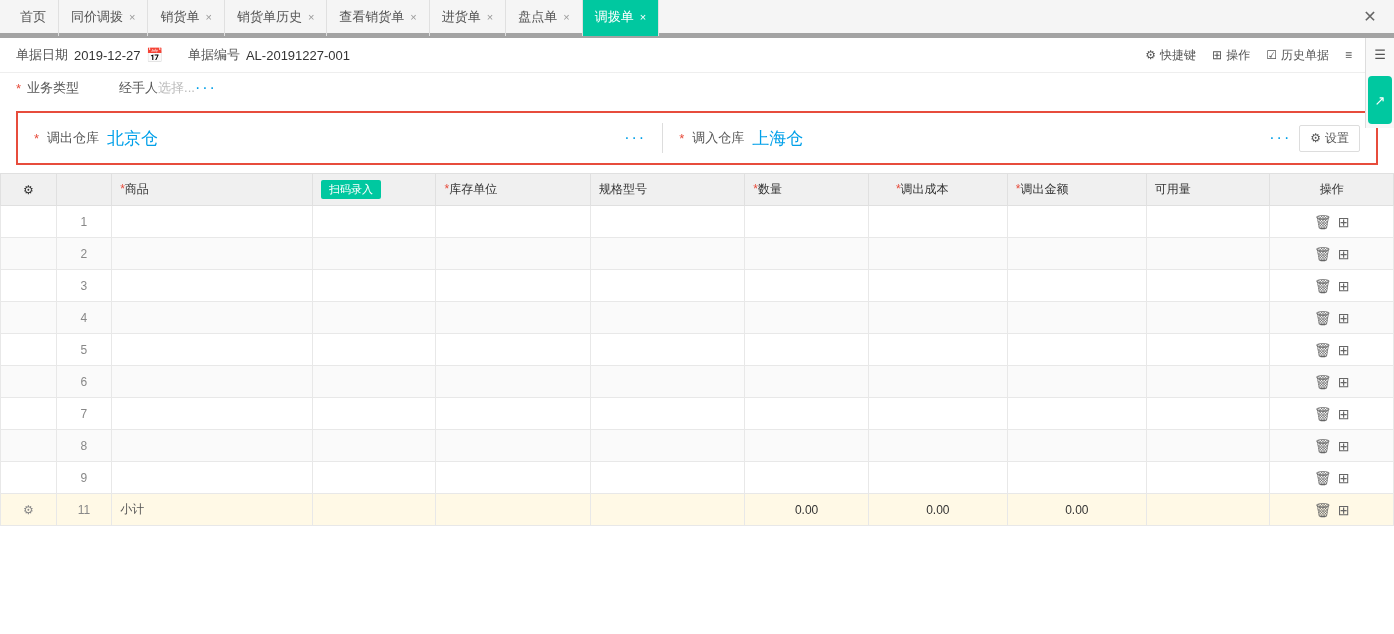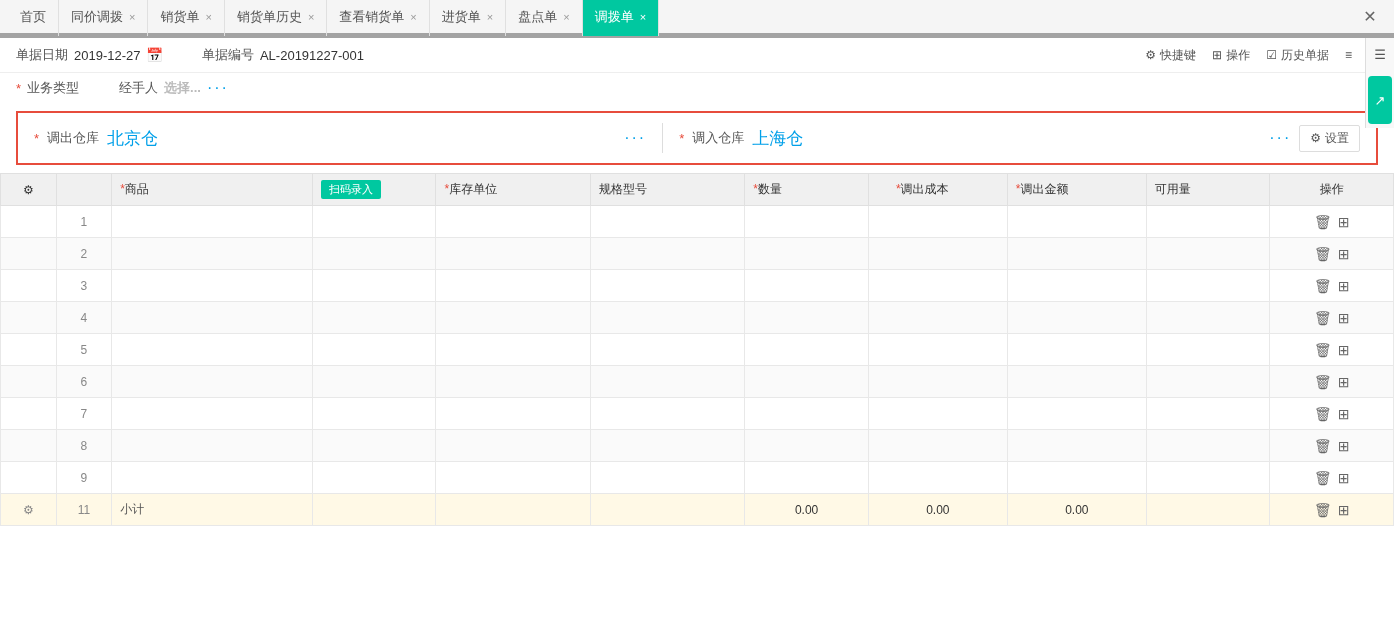--- a/index.html
+++ b/index.html
@@ -27,21 +27,21 @@
     .tab-spacer { flex: 1; }
     .window-close-btn {
       width: 32px; height: 32px; display: flex; align-items: center; justify-content: center;
       cursor: pointer; color: #666; font-size: 16px;
     }
 
     
     .form-header {
       display: flex; align-items: center;
       padding: 8px 16px; border-bottom: 1px solid #eee;
-      gap: 38px;
+      gap: 24px;
     }
     .field-group { display: flex; align-items: center; gap: 6px; }
     .field-label { color: #555; font-size: 13px; }
     .field-value { color: #333; font-size: 13px; font-weight: 500; }
     .calendar-icon { color: #00b894; cursor: pointer; font-size: 14px; }
     .header-right {
       margin-left: auto; display: flex; align-items: center; gap: 16px;
     }
     .header-action {
       display: flex; align-items: center; gap: 4px;
@@ -72,23 +72,23 @@
     .form-field { display: flex; align-items: center; gap: 6px; }
     .form-select {
       display: flex; align-items: center; gap: 4px;
       border: 1px solid #ddd; padding: 3px 8px;
       border-radius: 2px; background: #fff; cursor: pointer;
       min-width: 160px; font-size: 13px;
     }
     .form-select-value { flex: 1; color: #333; }
     .dropdown-arrow { color: #888; }
     .person-field {
-      display: flex; align-items: center; gap: 6px;
-    }
-    .person-placeholder { color: #bbb; font-weight: bold; }
+      display: flex; align-items: center; 
+    }
+    .person-placeholder { color: #bbb; }
     .person-dots { color: #00a0e9; cursor: pointer; font-size: 16px; letter-spacing: 2px; }
 
     
     .settings-btn {
       display: flex; align-items: center; gap: 4px;
       border: 1px solid #ddd; padding: 4px 10px; border-radius: 2px;
       cursor: pointer; background: #fff; color: #555; font-size: 12px;
       margin-left: 8px;
     }
 

